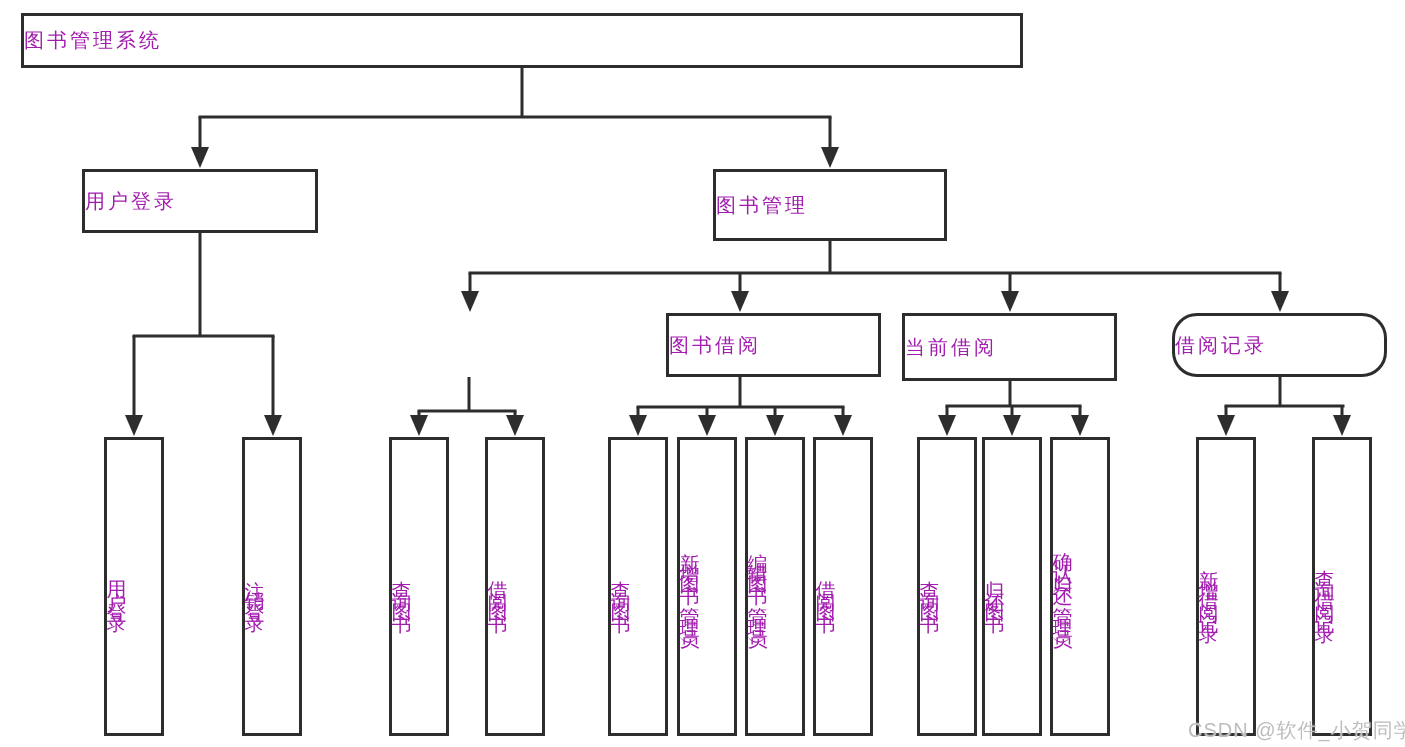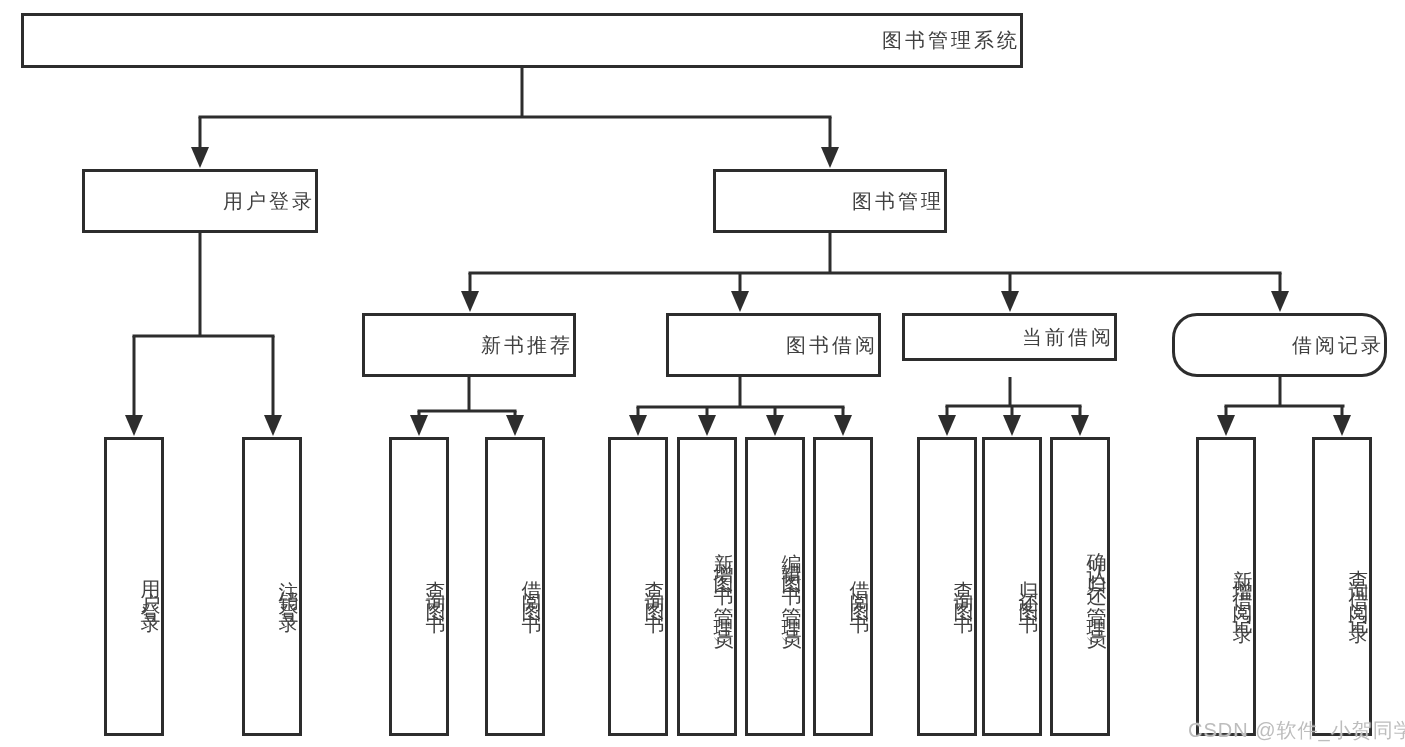--- a/index.html
+++ b/index.html
@@ -11,22 +11,22 @@
     overflow:hidden;
   }
   #connectors{position:absolute;left:0;top:0;width:1405px;height:747px;}
   #connectors path{stroke:#2d2d2d;stroke-width:3;fill:none;}
   #connectors polygon{fill:#2d2d2d;stroke:none;}
   .node{
     position:absolute;
     background:#ffffff;
     border:3px solid #2d2d2d;
     box-sizing:border-box;
-    display:flex;align-items:center;justify-content:flex-end;
-    color:#404040;
+    display:flex;align-items:center;justify-content:flex-start;
+    color:#a21caf;
     font-size:20px;
     letter-spacing:3px;
     white-space:nowrap;
   }
   .leaf{
     width:60px;top:437px;height:299px;
     letter-spacing:0;
   }
   .leaf .vtext{
     writing-mode:vertical-rl;
@@ -126,31 +126,28 @@
     </g>
   </svg>
 
   <div class="node" style="left:21px;top:13px;width:1002px;height:55px;">
     <span>图书管理系统</span>
   </div>
 
   <div class="node" style="left:82px;top:169px;width:236px;height:64px;">
     <span>用户登录</span>
   </div>
-  <div class="node" style="left:713px;top:169px;width:234px;height:64px;">
+  <div class="node" style="left:713px;top:169px;width:234px;height:72px;">
     <span>图书管理</span>
   </div>
 
-  <div class="node" style="left:362px;top:313px;width:214px;height:64px;">
-    <span>新书推荐</span>
-  </div>
   <div class="node" style="left:633px;top:313px;width:215px;height:64px;margin-left:33px;">
     <span>图书借阅</span>
   </div>
-  <div class="node" style="left:902px;top:313px;width:215px;height:48px;">
+  <div class="node" style="left:902px;top:313px;width:215px;height:68px;">
     <span>当前借阅</span>
   </div>
   <div class="node" style="left:1172px;top:313px;width:215px;height:64px;border-radius:25px;">
     <span>借阅记录</span>
   </div>
 
   <div class="node leaf" style="left:104px;">
     <span class="vtext">用户登录</span>
   </div>
   <div class="node leaf" style="left:242px;">

